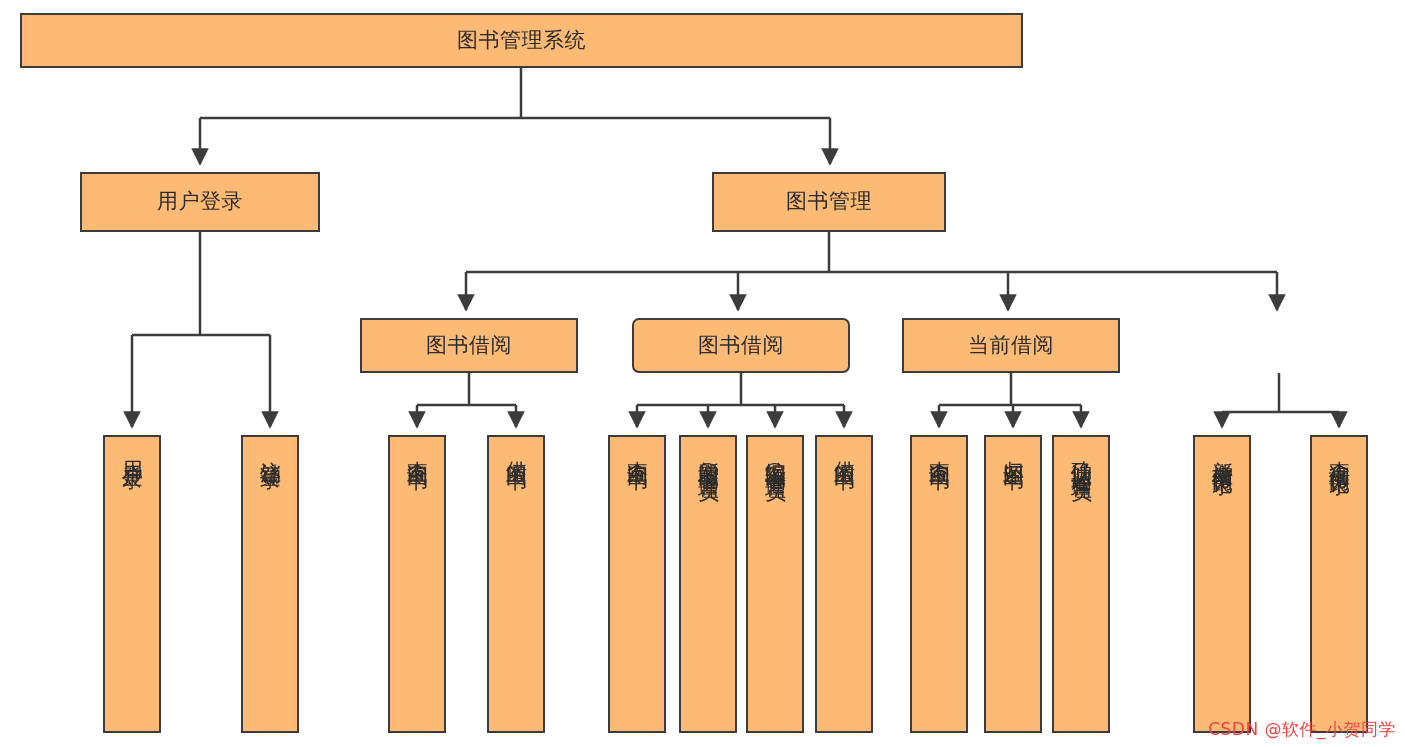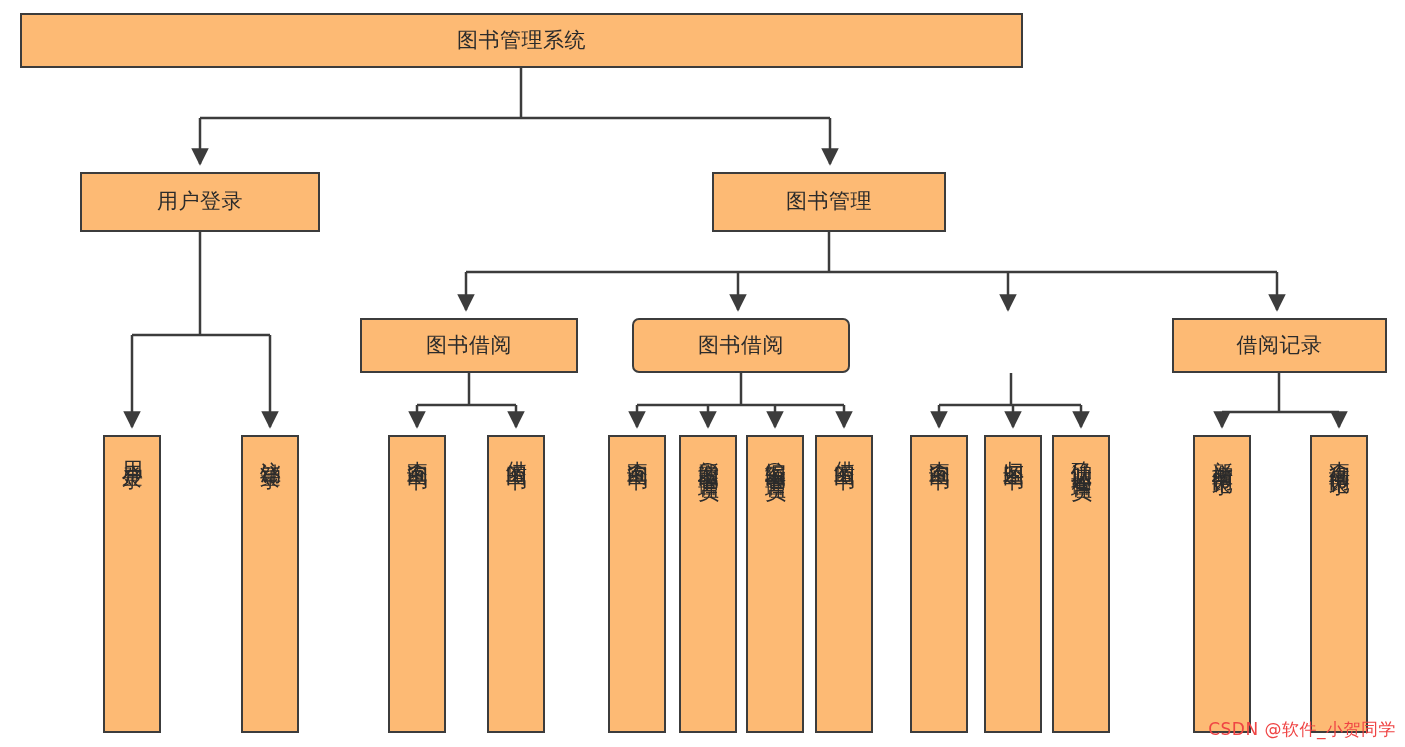--- a/index.html
+++ b/index.html
@@ -137,22 +137,22 @@
   <div class="node" id="node-l1-1" style="left: 712px; top: 172px; width: 234px; height: 60px;">
     <span class="label">图书管理</span>
   </div>
 
   <div class="node" id="node-l2-0" style="left: 360px; top: 318px; width: 218px; height: 55px;">
     <span class="label">图书借阅</span>
   </div>
   <div class="node" id="node-l2-1" style="left: 632px; top: 318px; width: 218px; height: 55px; border-radius: 7px;">
     <span class="label">图书借阅</span>
   </div>
-  <div class="node" id="node-l2-3" style="left: 1172px; top: 318px; width: 215px; height: 55px;">
-    <span class="label">借阅记录</span>
+  <div class="node" id="node-l2-2" style="left: 902px; top: 318px; width: 218px; height: 55px;">
+    <span class="label">当前借阅</span>
   </div>
 
   <div class="node vertical" id="leaf-0" style="left: 103px; top: 435px; width: 58px; height: 298px;">
     <span class="label">用户登录</span>
   </div>
   <div class="node vertical" id="leaf-1" style="left: 241px; top: 435px; width: 58px; height: 298px;">
     <span class="label">注销登录</span>
   </div>
   <div class="node vertical" id="leaf-2" style="left: 388px; top: 435px; width: 58px; height: 298px;">
     <span class="label">查询图书</span>

